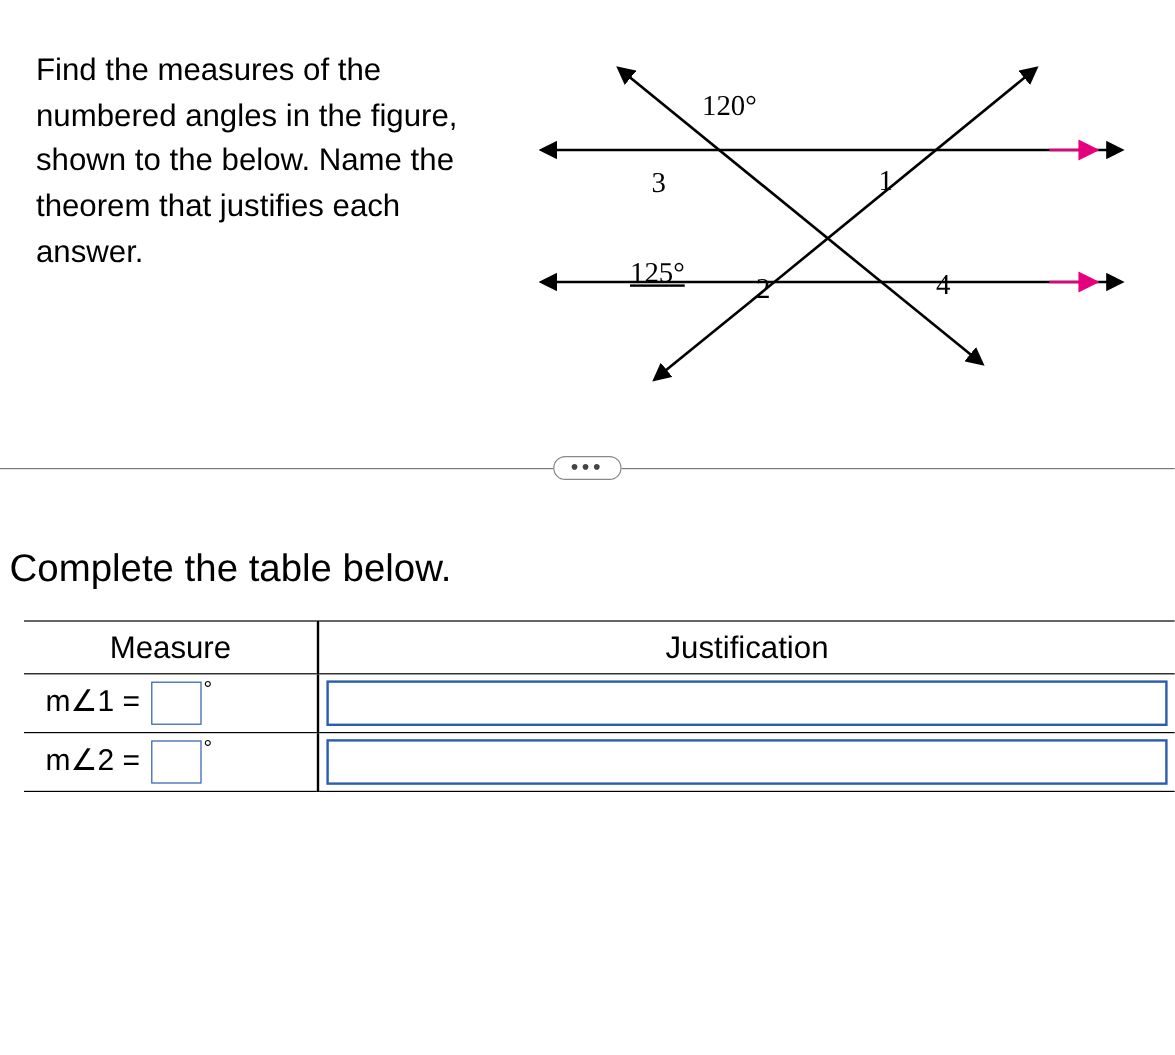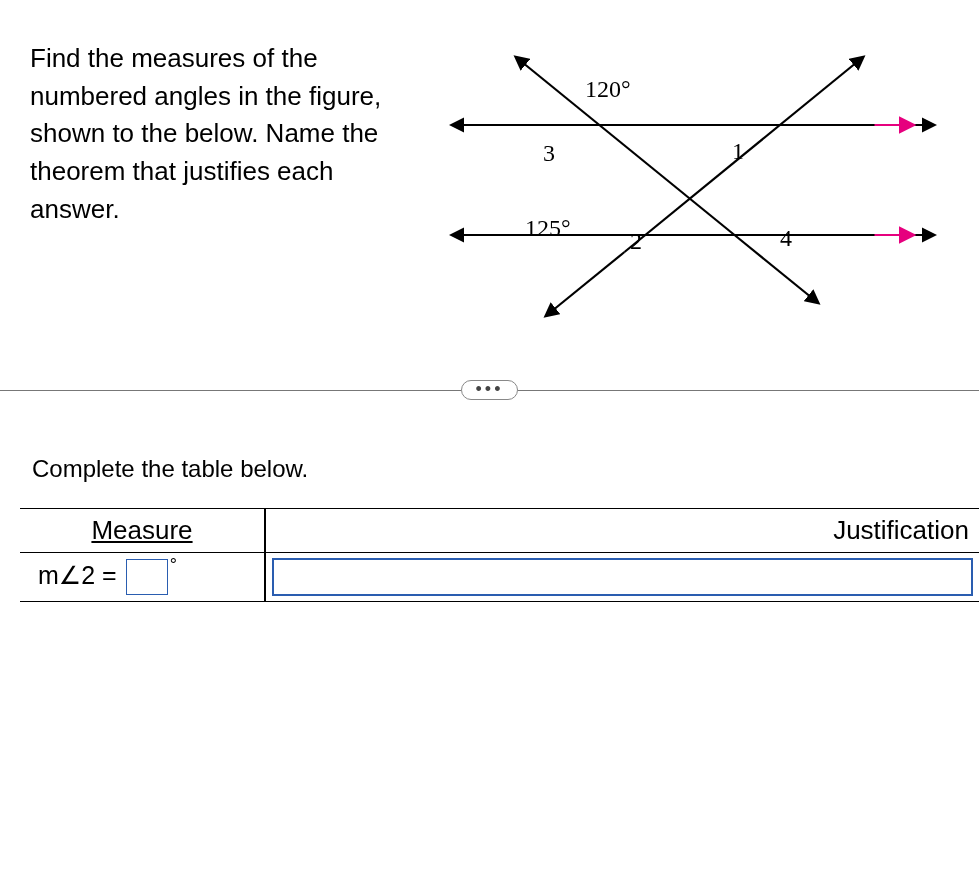--- a/index.html
+++ b/index.html
@@ -61,23 +61,23 @@
       background: #fff;
       padding: 4px 14px 6px 14px;
       font-size: 18px;
       color: #444;
       letter-spacing: 3px;
       line-height: 8px;
       margin: 0;
       cursor: pointer;
     }
     .sub-instruction {
-      font-size: 24px;
+      font-size: 32px;
       color: #000;
-      margin: 45px 0 25px 32px;
+      margin: 45px 0 25px 8px;
     }
     .answer-table {
       border-collapse: collapse;
       width: calc(100% - 20px);
       margin-left: 20px;
     }
     .answer-table th {
       font-weight: normal;
       font-size: 26px;
       text-align: center;
@@ -122,22 +122,22 @@
       top: -4px;
     }
     .just-input {
       width: 100%;
       height: 38px;
       border: 2px solid #2a5db0;
       background: #fff;
       font-size: 20px;
       padding: 0 6px;
     }
-    .answer-table th.col-measure { text-align: center; padding-left:10px;text-decoration:underline; }
-    .answer-table th.col-just { text-align: right; }
+    .answer-table th.col-measure { text-align: center; padding-left:10px; }
+    .answer-table th.col-just { text-align: center; }
   </style>
 </head>
 <body>
 
 <div class="top-region">
   <div class="question-text">Find the measures of the numbered angles in the figure, shown to the below. Name the theorem that justifies each answer.</div>
 
   <div class="figure-area">
     <svg class="figure-svg" viewBox="0 0 520 300">
       <defs>
@@ -158,21 +158,21 @@
       <line x1="85" y1="30" x2="300" y2="205" stroke="#000" stroke-width="2.2" marker-start="url(#arrow)"></line>
       <line x1="300" y1="205" x2="380" y2="270" stroke="#000" stroke-width="2.2" marker-end="url(#arrow)"></line>
 
       <line x1="425" y1="30" x2="190" y2="222" stroke="#000" stroke-width="2.2" marker-start="url(#arrow)"></line>
       <line x1="190" y1="222" x2="115" y2="283" stroke="#000" stroke-width="2.2" marker-end="url(#arrow)"></line>
     </svg>
 
     <div class="fig-label" style="left:155px; top:36px;"><span>120°</span></div>
     <div class="fig-label" style="left:113px; top:100px;">3</div>
     <div class="fig-label" style="left:302px; top:98px;">1</div>
-    <div class="fig-label" style="left:95px; top:175px;"><span>125°</span></div>
+    <div class="fig-label" style="left:95px; top:175px;text-decoration:underline;"><span>125°</span></div>
     <div class="fig-label" style="left:200px; top:188px;">2</div>
     <div class="fig-label" style="left:350px; top:185px;">4</div>
   </div>
 </div>
 
 <div class="divider-row">
   <div class="divider-line"></div>
   <button class="divider-btn">
     <span>•••</span>
   </button>
@@ -184,20 +184,28 @@
 <table class="answer-table">
   <thead>
     <tr>
       <th class="col-measure">Measure</th>
       <th class="col-just">Justification</th>
     </tr>
   </thead>
   <tbody>
     <tr>
       <td class="col-measure measure-cell">
+        <span>m</span><span class="angle-sym">∠</span><span>1</span><span> = </span><input class="num-input" value="" style=""><span class="deg-after">°</span>
+      </td>
+      <td class="col-just">
+        <input class="just-input" value="" style="">
+      </td>
+    </tr>
+    <tr>
+      <td class="col-measure measure-cell">
         <span>m</span><span class="angle-sym">∠</span><span>2</span><span> = </span><input class="num-input" value="" style=""><span class="deg-after">°</span>
       </td>
       <td class="col-just">
         <input class="just-input" value="" style="">
       </td>
     </tr>
   </tbody>
 </table>
 
 </body></html>

